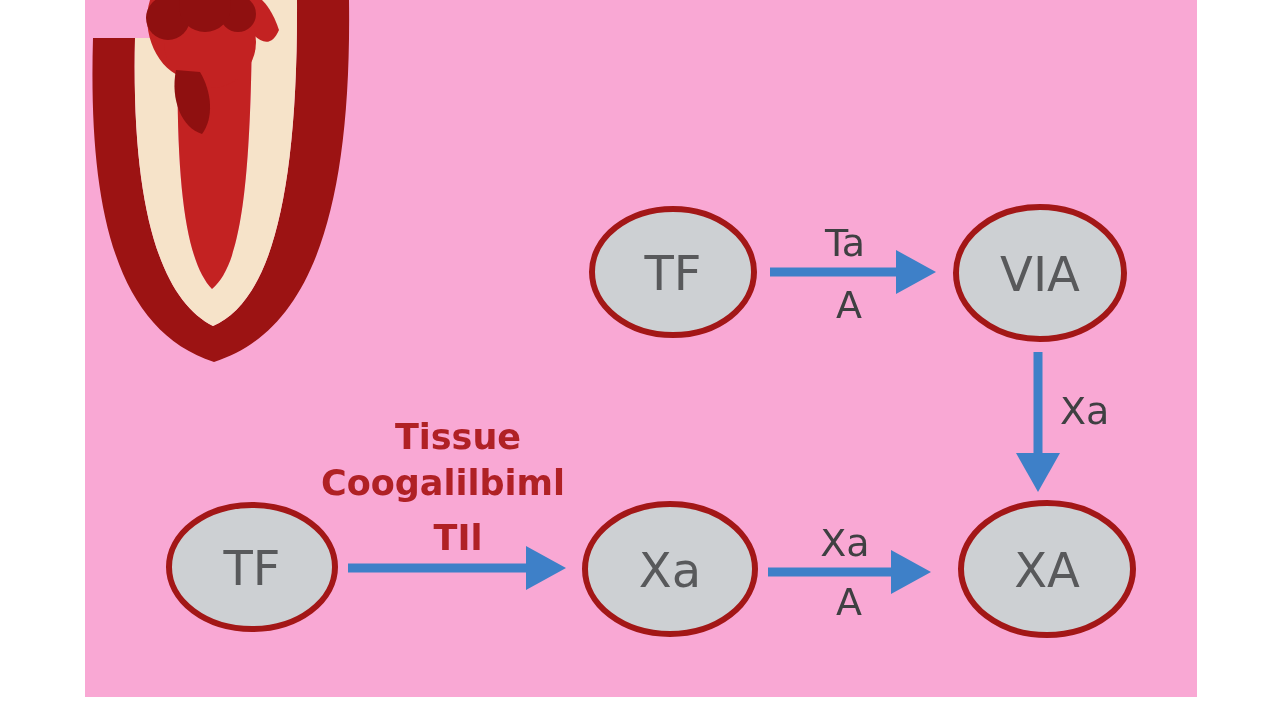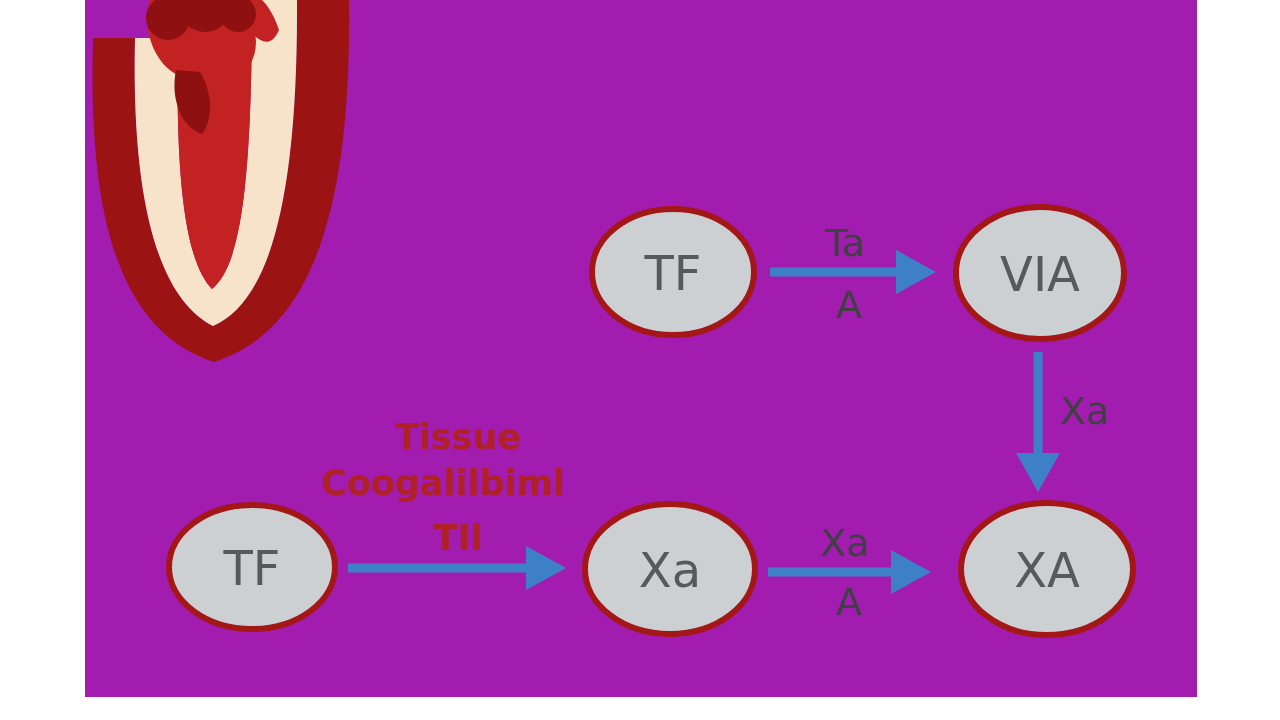--- a/index.html
+++ b/index.html
@@ -1,19 +1,19 @@
 <!DOCTYPE html>
 <html><head>
 <meta charset="utf-8">
 <style>
   html,body{margin:0;padding:0;background:#ffffff;}
   .stage{
     position:relative;
     width:1280px;height:720px;
-    background:#a21caf;
+    background:#f9a8d4;
     overflow:hidden;
     font-family:"DejaVu Sans","Liberation Sans",sans-serif;
   }
   svg{display:block;}
   text{font-family:"DejaVu Sans","Liberation Sans",sans-serif;}
   .node-text{fill:#58595b;font-size:48px;font-weight:400;}
   .arrow-label{fill:#3f4042;font-size:38px;font-weight:400;}
   .caption-red{fill:#b02125;font-size:35px;font-weight:700;}
 </style>
 </head>

